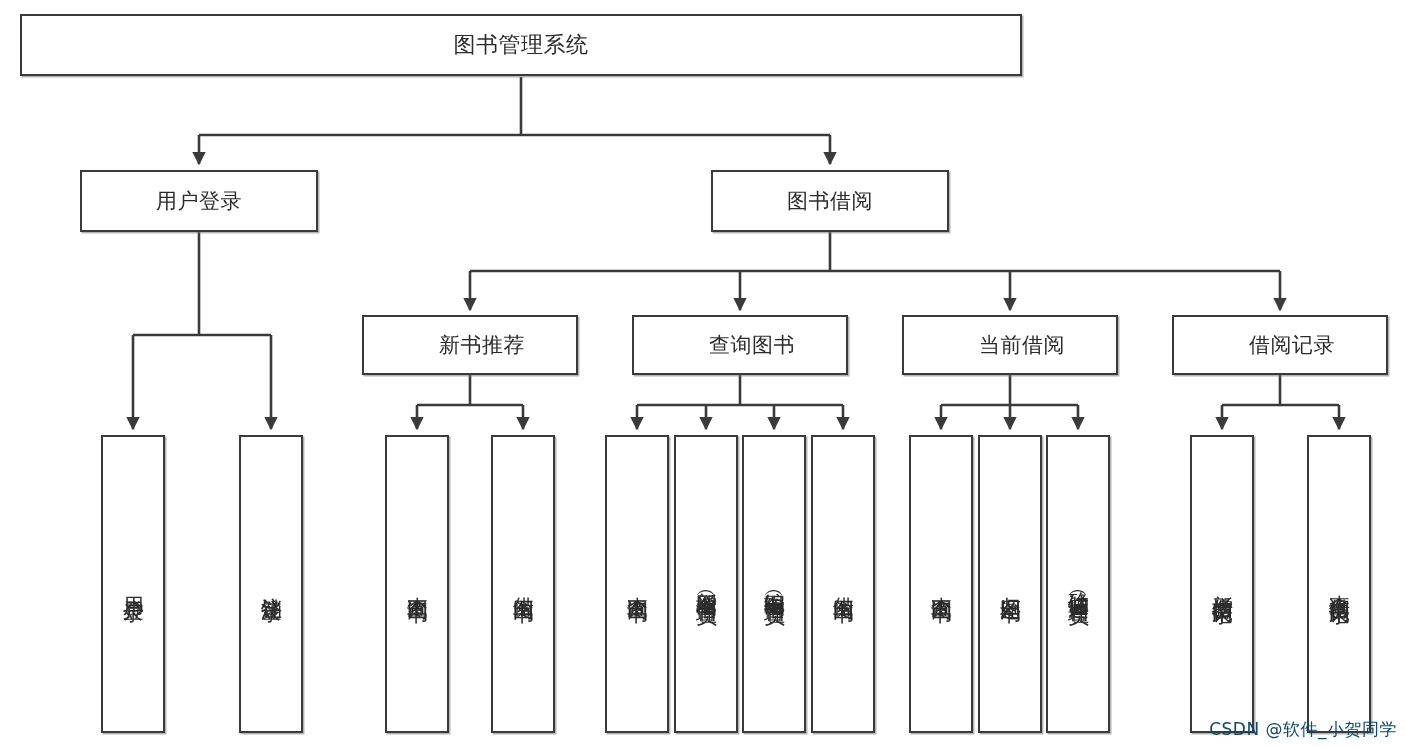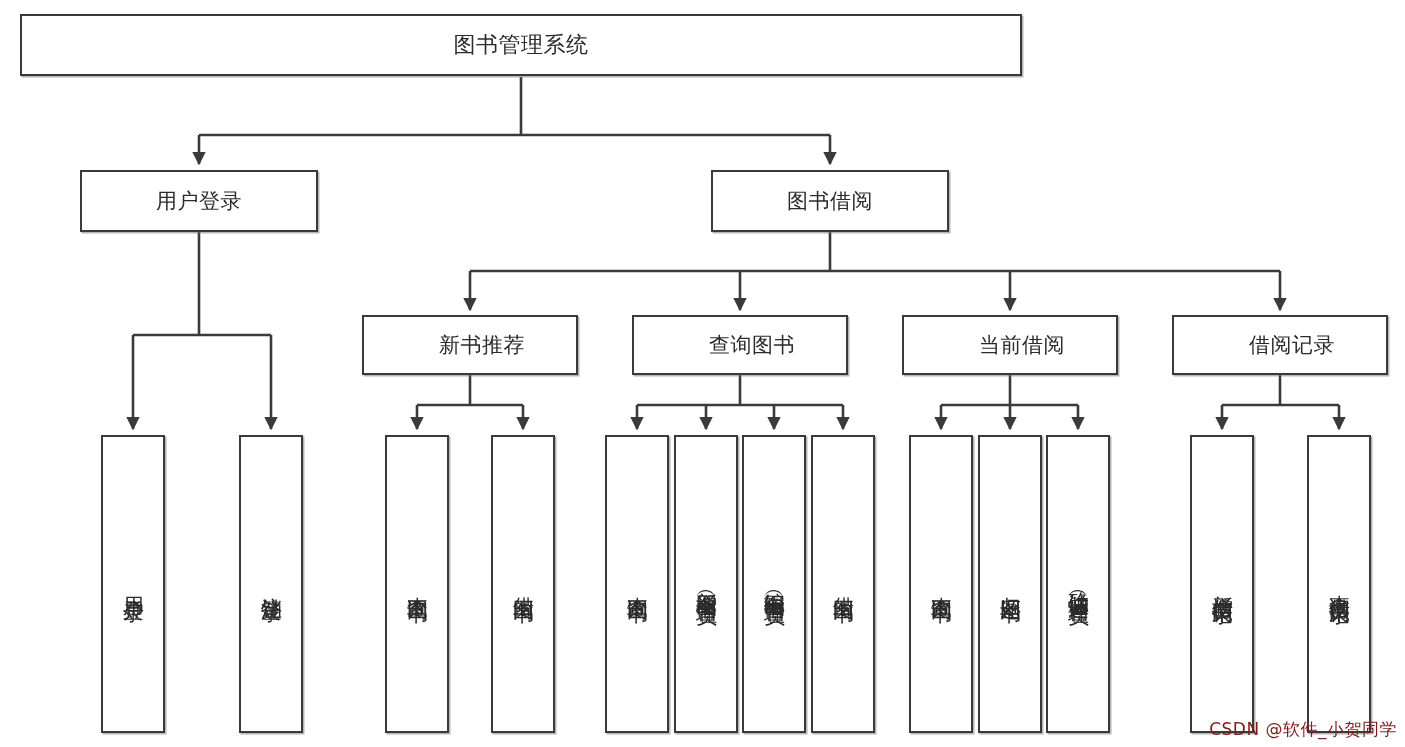--- a/index.html
+++ b/index.html
@@ -59,21 +59,21 @@
     line-height: 1.18;
     letter-spacing: 2px;
     white-space: normal;
     max-height: 100%;
   }
   #watermark {
     position: absolute;
     right: 8px;
     bottom: 6px;
     font-size: 17px;
-    color: #7f1d1d;
+    color: #0c4a6e;
     letter-spacing: 0.5px;
     z-index: 5;
     white-space: nowrap;
   }
 </style>
 </head>
 <body>
 
 <div id="diagram-root">
 

